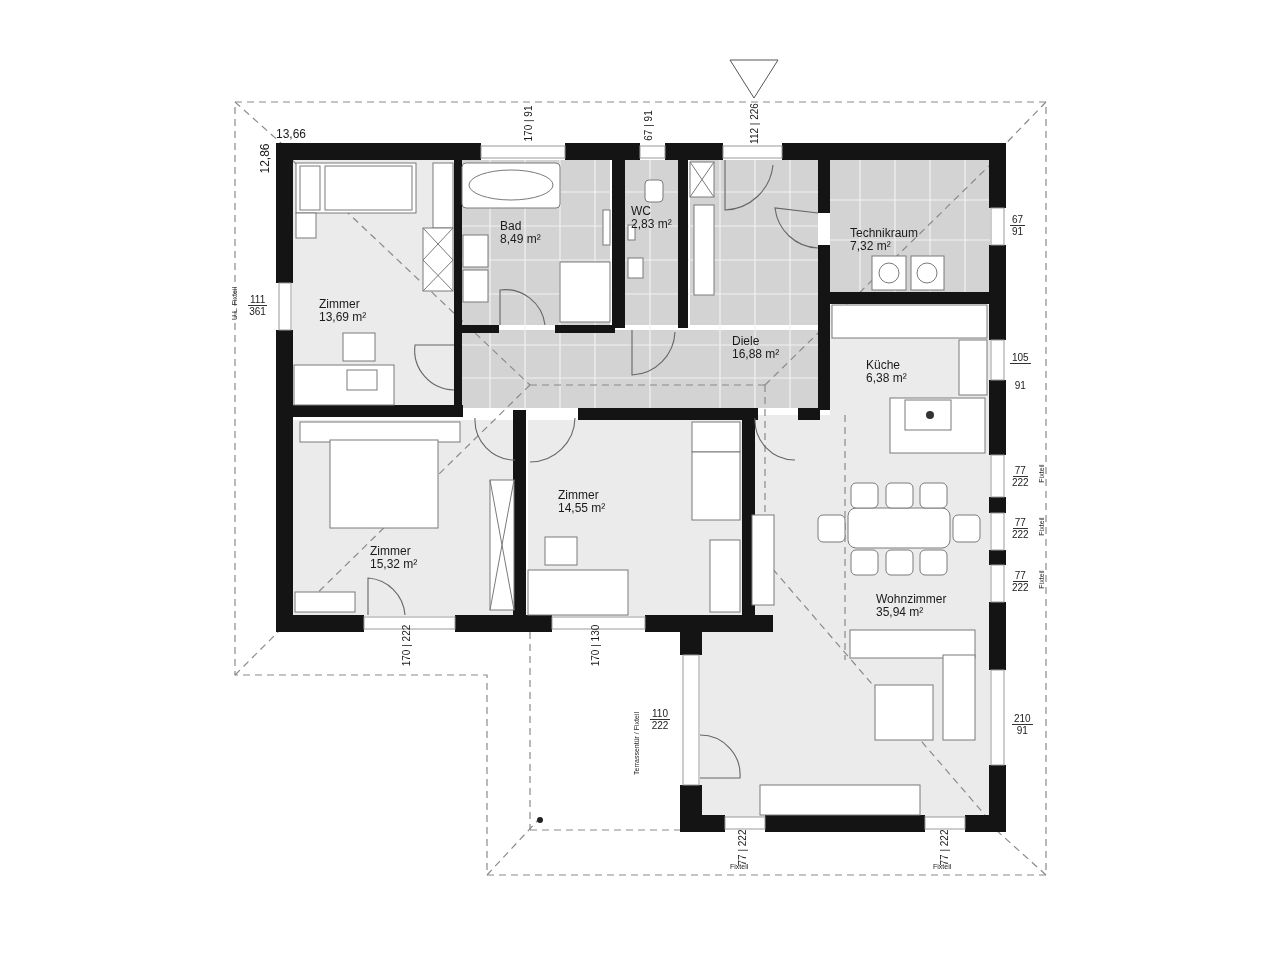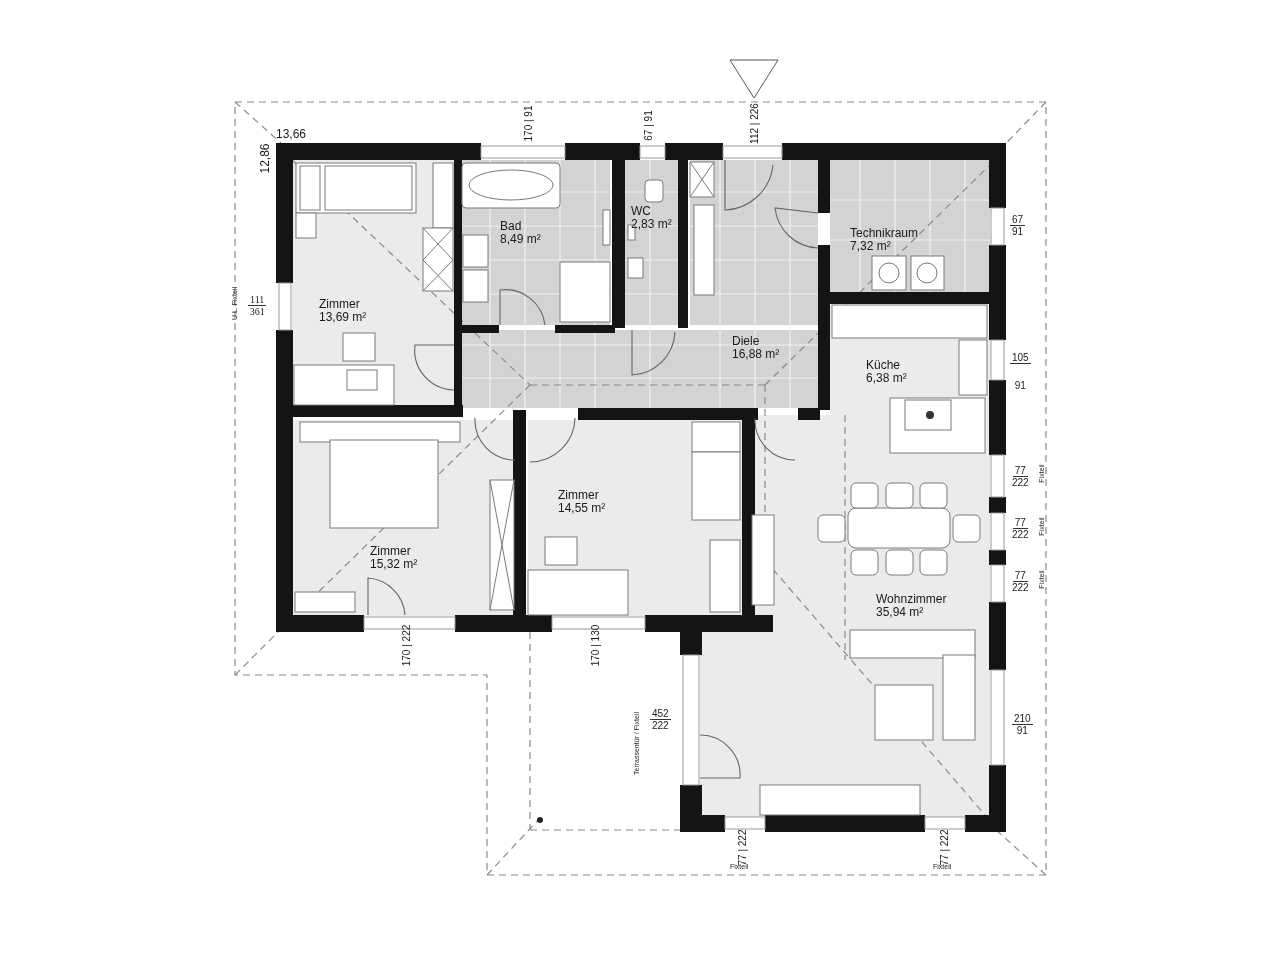--- a/index.html
+++ b/index.html
@@ -269,21 +269,21 @@
     <div>35,94 m²</div>
   </div>
 
 <div class="dim rot" style="left:508px;top:118px;width:40px;"><span>170</span> | <span>91</span></div>
 <div class="dim rot" style="left:630px;top:120px;width:36px;"><span>67</span> | <span>91</span></div>
 <div class="dim rot" style="left:732px;top:118px;width:44px;"><span>112</span> | <span>226</span></div>
 <div class="dim dimfrac" style="left:1010px;top:214px;">
     <span class="top">67</span>
     <span>91</span>
   </div>
-<div class="dim dimfrac" style="left:248px;top:294px;font-family:Liberation Serif, serif;">
+<div class="dim dimfrac" style="left:248px;top:294px;">
     <span class="top">111</span>
     <span>361</span>
   </div>
 <div class="tiny rot" style="left:218px;top:300px;">U.L. Fixteil</div>
 <div class="dim dimfrac" style="left:1010px;top:352px;gap:16px;">
     <span class="top">105</span>
     <span>91</span>
   </div>
 <div class="dim dimfrac" style="left:1012px;top:465px;">
     <span class="top">77</span>
@@ -296,21 +296,21 @@
 <div class="dim dimfrac" style="left:1012px;top:570px;">
     <span class="top">77</span>
     <span>222</span>
   </div>
 <div class="tiny rot" style="left:1032px;top:470px;">Fixteil</div>
 <div class="tiny rot" style="left:1032px;top:523px;">Fixteil</div>
 <div class="tiny rot" style="left:1032px;top:576px;">Fixteil</div>
 <div class="dim rot" style="left:384px;top:640px;width:44px;"><span>170</span> | <span>222</span></div>
 <div class="dim rot" style="left:573px;top:640px;width:44px;"><span>170</span> | <span>130</span></div>
 <div class="dim dimfrac" style="left:650px;top:708px;">
-    <span class="top">452</span>
+    <span class="top">110</span>
     <span>222</span>
   </div>
 <div class="tiny rot" style="left:605px;top:740px;">Terrassentür / Fixteil</div>
 <div class="dim dimfrac" style="left:1012px;top:713px;text-align:center;">
     <span class="top">210</span>
     <span>91</span>
   </div>
 <div class="dim rot" style="left:724px;top:842px;width:36px;"><span>77</span> | <span>222</span></div>
 <div class="tiny" style="left:730px;top:863px;">Fixteil</div>
 <div class="dim rot" style="left:926px;top:842px;width:36px;"><span>77</span> | <span>222</span></div>

